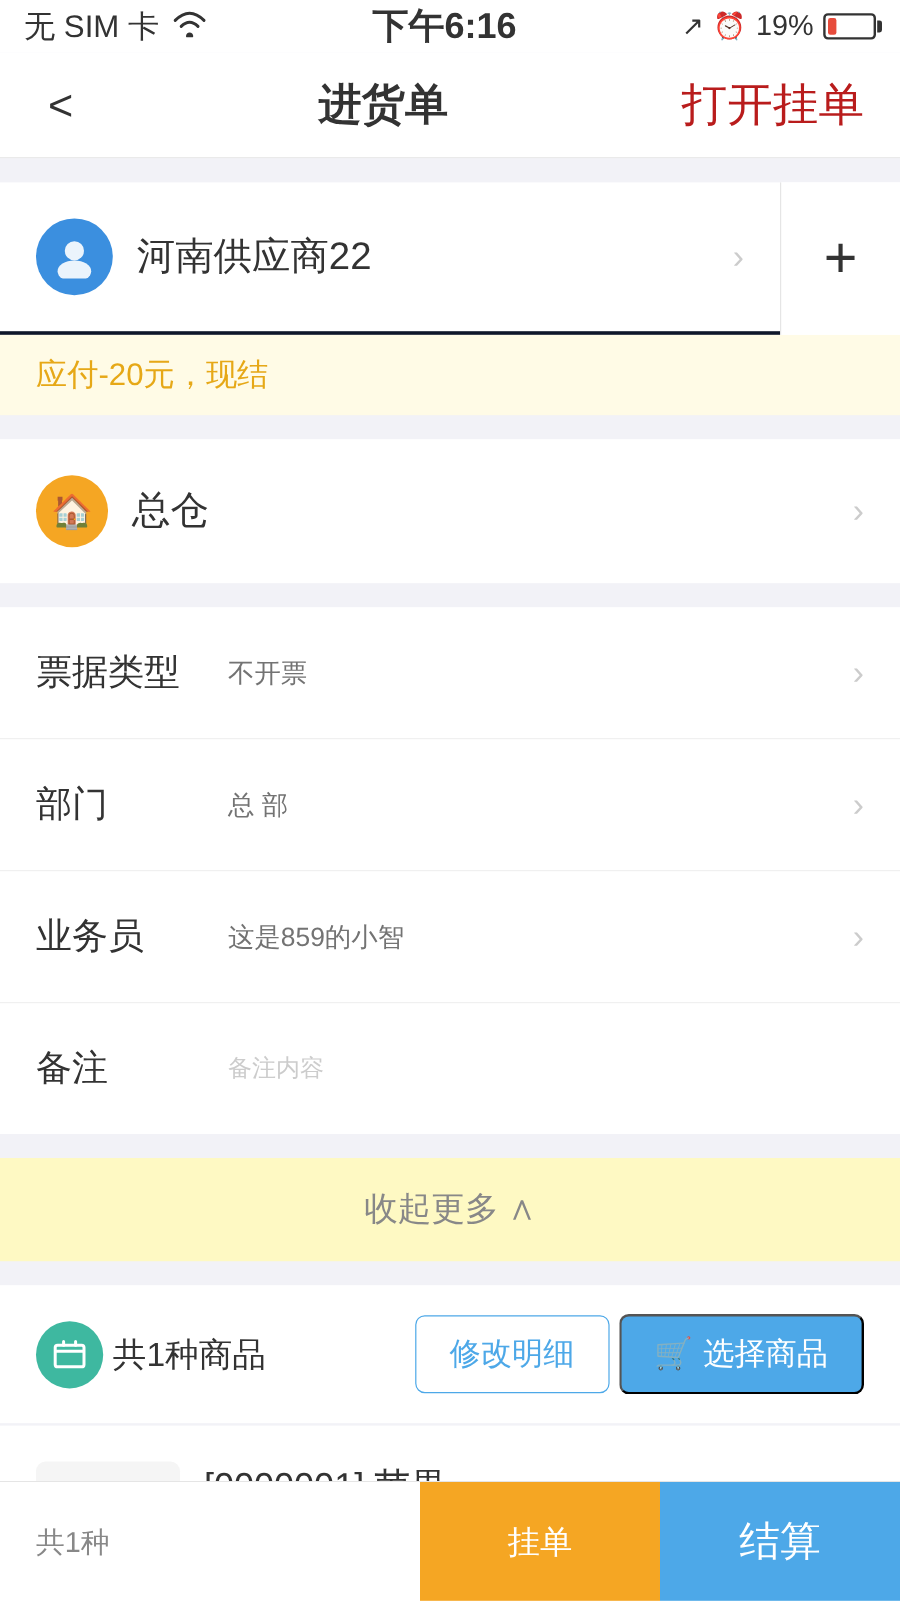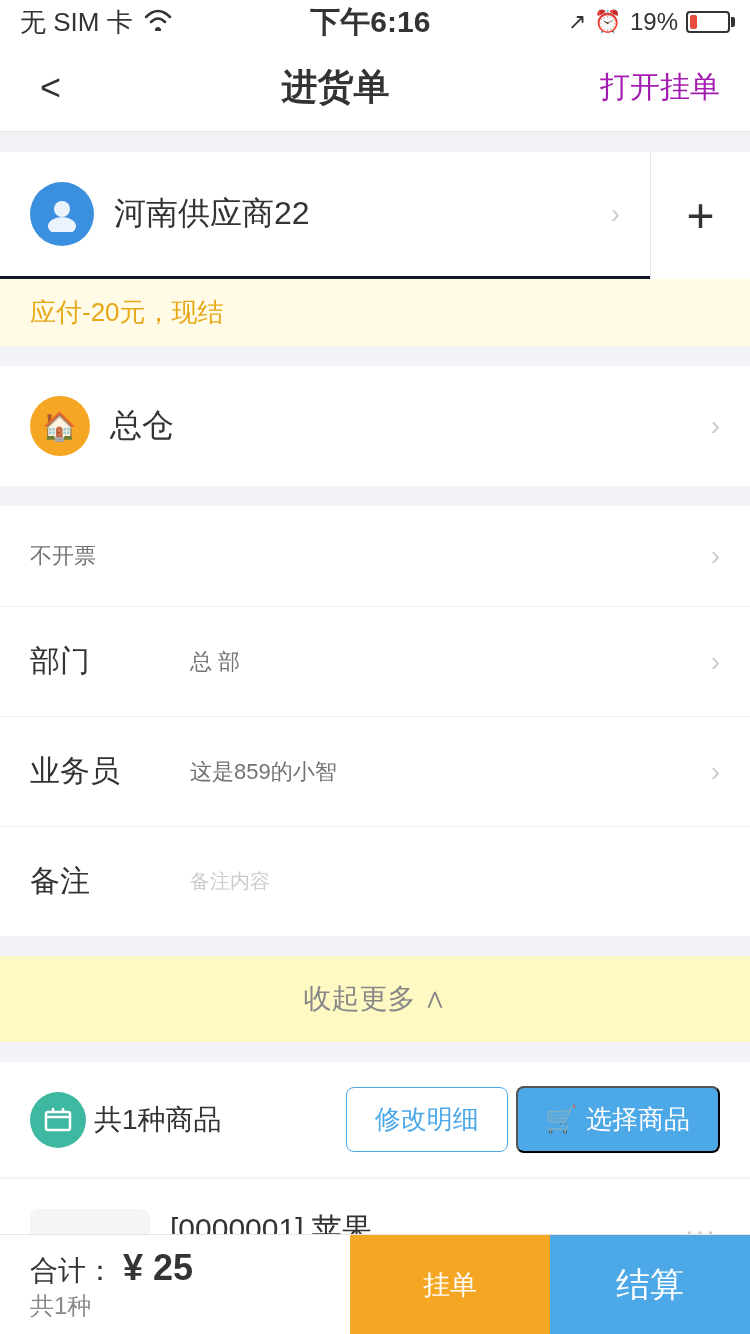--- a/index.html
+++ b/index.html
@@ -66,22 +66,22 @@
       color: #333;
       cursor: pointer;
       padding: 10px;
     }
     .nav-title {
       font-size: 36px;
       font-weight: 600;
       color: #333;
     }
     .nav-action {
-      font-size: 30px;
-      color: #a21caf;
+      font-size: 38px;
+      color: #b91c1c;
       cursor: pointer;
     }
 
     
     .supplier-section {
       background: #fff;
       margin-bottom: 0;
       display: flex;
       align-items: stretch;
     }
@@ -404,20 +404,21 @@
     <div class="warehouse-icon">
       🏠
     </div>
     <span class="warehouse-name">总仓</span>
     <span class="chevron">›</span>
   </div>
 </div>
 
 <div class="form-section">
   <div class="form-row">
+    <span class="form-label">票据类型</span>
     <span class="form-value">不开票</span>
     <span class="chevron">›</span>
   </div>
   <div class="form-row">
     <span class="form-label">部门</span>
     <span class="form-value">总 部</span>
     <span class="chevron">›</span>
   </div>
   <div class="form-row">
     <span class="form-label">业务员</span>
@@ -468,21 +469,17 @@
       <span class="price-highlight">5千克</span>
       <span> = </span>
       <span class="price-highlight">¥25</span>
     </div>
   </div>
   <div class="product-more">···</div>
 </div>
 
 <div class="bottom-bar">
   <div class="bottom-total">
-    <div>
-      <span class="total-label">合计：</span>
-      <span class="total-amount">¥ 25</span>
-    </div>
     <div class="total-count">共1种</div>
   </div>
   <div class="btn-hang">挂单</div>
   <div class="btn-checkout">结算</div>
 </div>
 
 </body></html>

